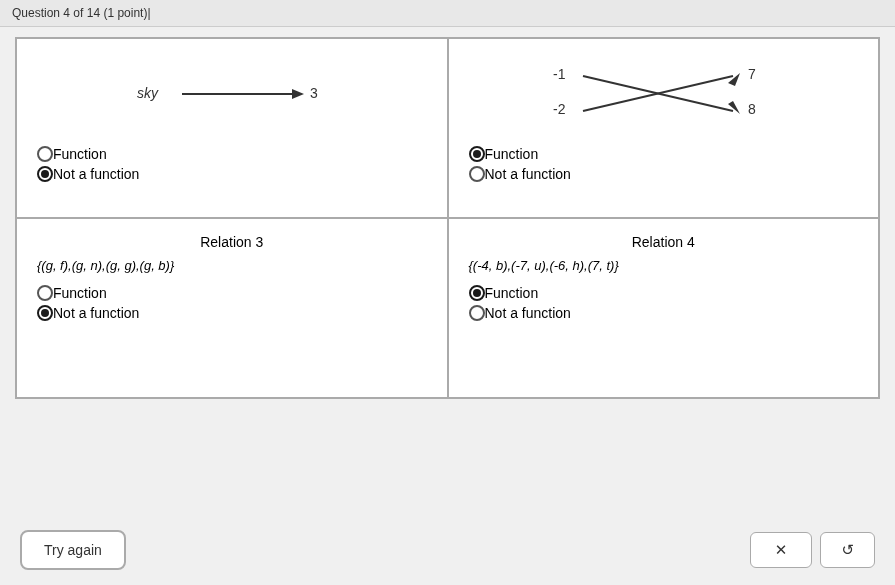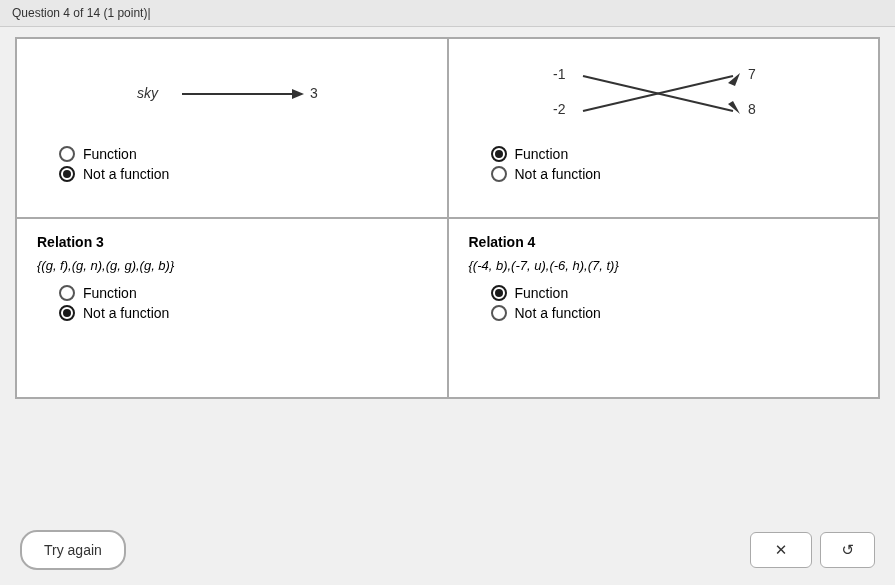--- a/index.html
+++ b/index.html
@@ -53,23 +53,21 @@
 
     .radio-group {
       display: flex;
       flex-direction: column;
       gap: 4px;
     }
 
     .radio-option {
       display: flex;
       align-items: flex-start;
-      gap: 8px;
-      cursor: pointer;
-      margin-left: 22px;
+      cursor: pointer;
     }
 
     .radio-circle {
       width: 16px;
       height: 16px;
       border-radius: 50%;
       border: 2px solid #555;
       display: flex;
       align-items: center;
       justify-content: center;
@@ -82,22 +80,22 @@
 
     .radio-circle.dark-selected::after {
       content: '';
       width: 8px;
       height: 8px;
       border-radius: 50%;
       background: #1a1a1a;
     }
 
     .relation-title {
-      text-align: left;
-      font-weight: bold;
+      text-align: center;
+      font-weight: normal;
       margin-bottom: 8px;
       font-size: 14px;
     }
 
     .relation-formula {
       text-align: left;
       font-size: 13px;
       margin-bottom: 12px;
       font-style: italic;
     }
@@ -224,18 +222,18 @@
           <div class="radio-circle"></div>
           <span>Not a function</span>
         </label>
       </div>
     </div>
 
   </div>
 </div>
 
 <div style="position: absolute; bottom: 15px; left: 0; right: 0; display: flex; justify-content: space-between; align-items: center; padding: 0 20px;">
-  <button class="try-again-btn" style="position: static; border-radius: 17px;">Try again</button>
+  <button class="try-again-btn" style="position: static;">Try again</button>
   <div style="display: flex; gap: 8px;">
     <button class="btn-x">✕</button>
     <button class="btn-redo">↺</button>
   </div>
 </div>
 
 </body></html>

